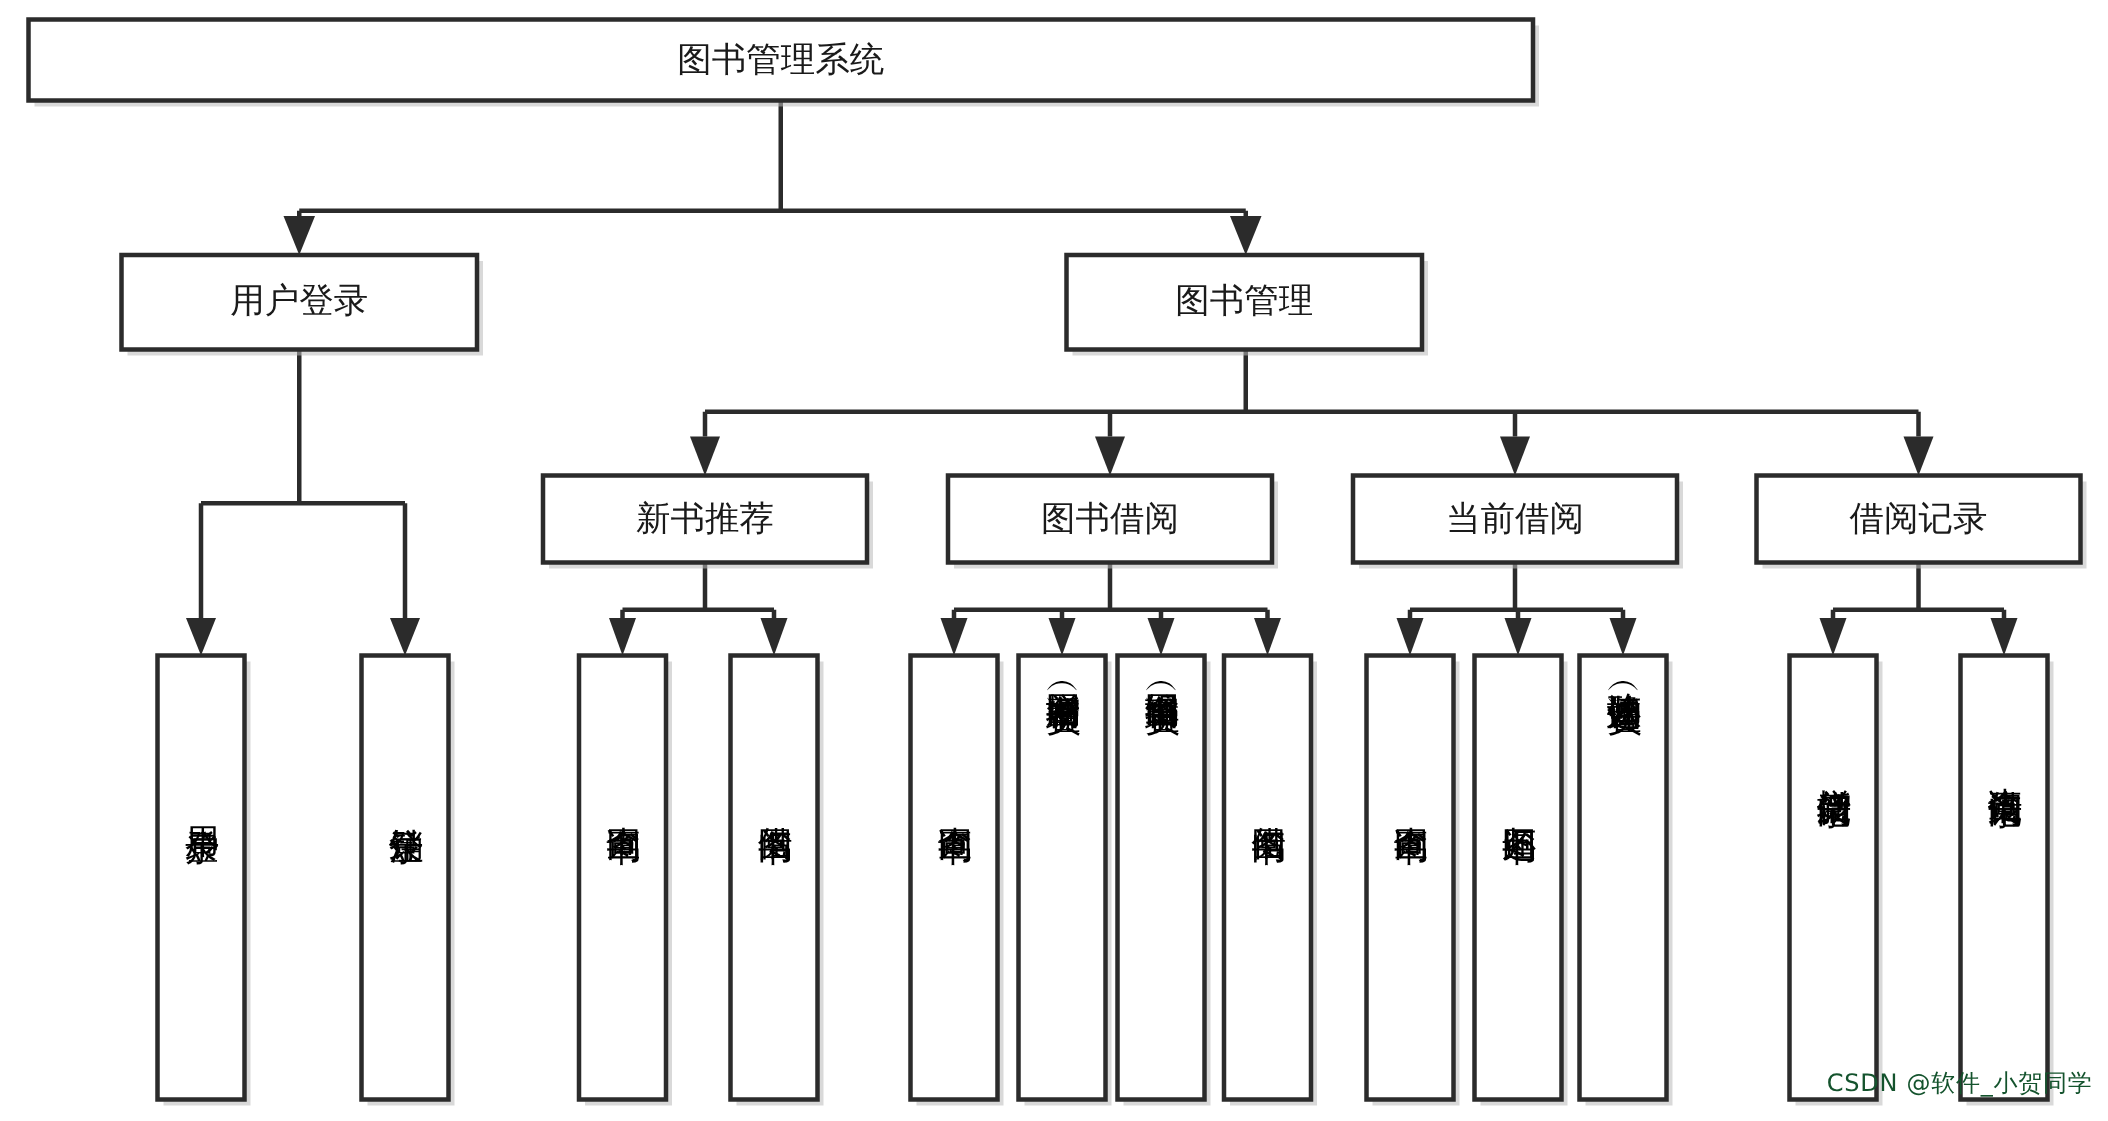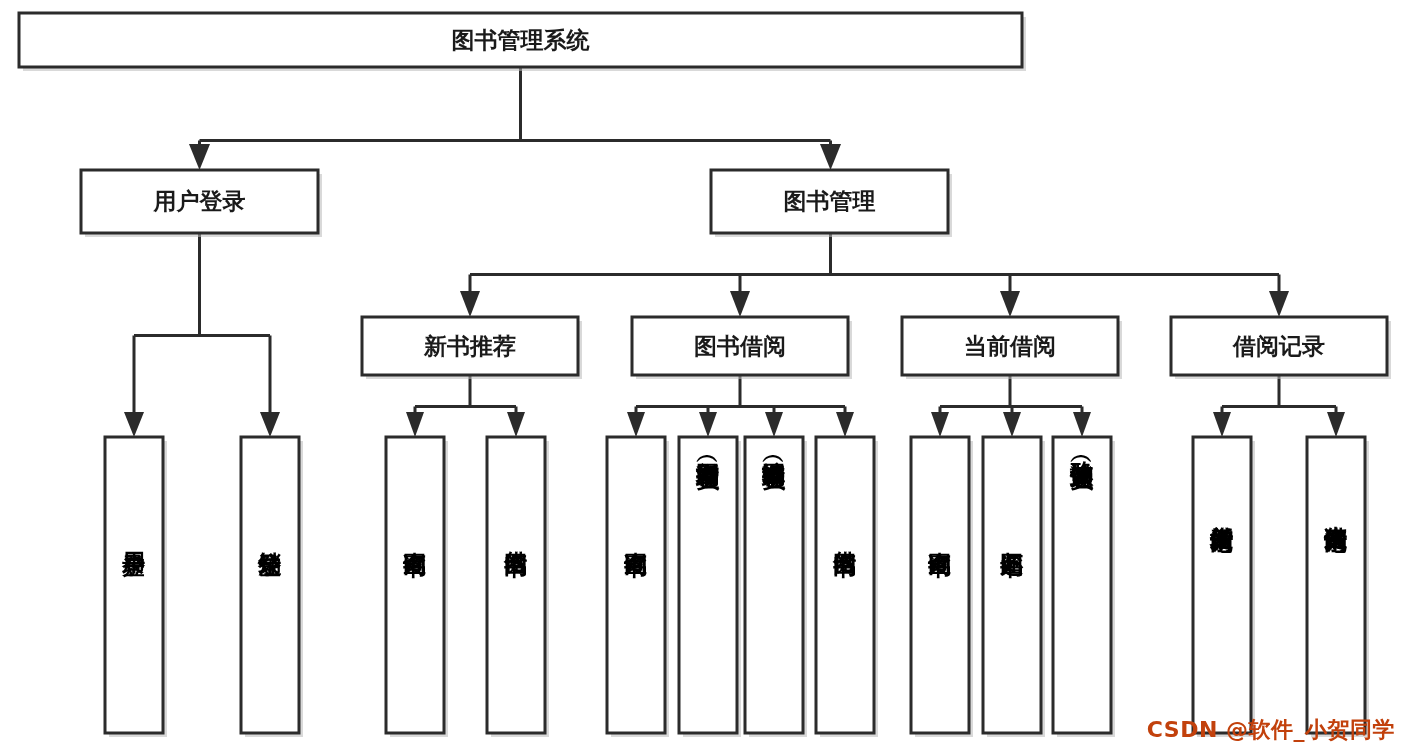--- a/index.html
+++ b/index.html
@@ -11,21 +11,20 @@
     width: 1405px;
     height: 747px;
     font-family: "DejaVu Sans", "Liberation Sans", sans-serif;
     overflow: hidden;
     position: relative;
   }
   #diagram-root {
     position: relative;
     width: 1405px;
     height: 747px;
-    font-weight: bold;
   }
   svg#flowchart {
     position: absolute;
     top: 0;
     left: 0;
     width: 1405px;
     height: 747px;
     display: block;
   }
   .node-box {
@@ -69,24 +68,24 @@
   .leaf-label-wrap {
     position: absolute;
     display: flex;
     align-items: flex-start;
     justify-content: center;
     pointer-events: none;
   }
   .watermark {
     position: absolute;
     right: 10px;
-    bottom: 2px;
-    font-family: "DejaVu Sans", "Liberation Sans", sans-serif;
-    font-size: 22px;
-    color: #c2410c;
+    bottom: 14px;
+    font-family: "DejaVu Sans", "Liberation Sans", sans-serif;
+    font-size: 16px;
+    color: #14532d;
     white-space: nowrap;
     letter-spacing: 0.5px;
   }
 </style>
 </head>
 <body>
 
 <div id="diagram-root">
 
   <svg id="flowchart" viewBox="0 0 1405 747">

